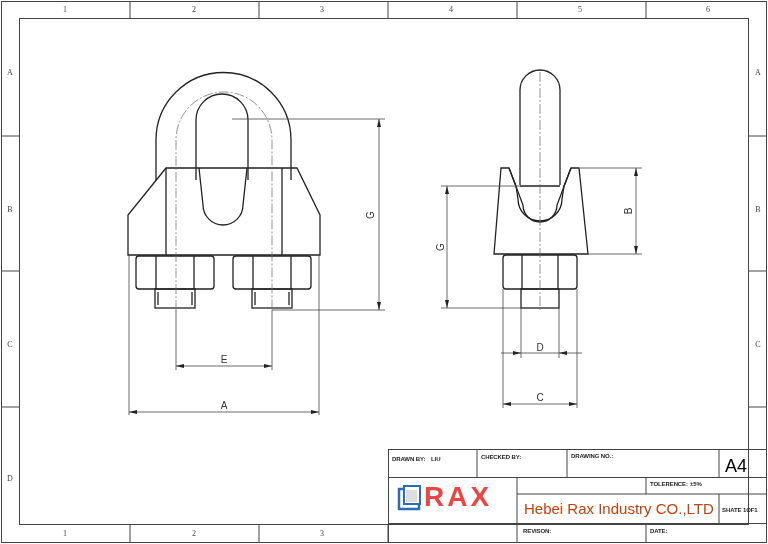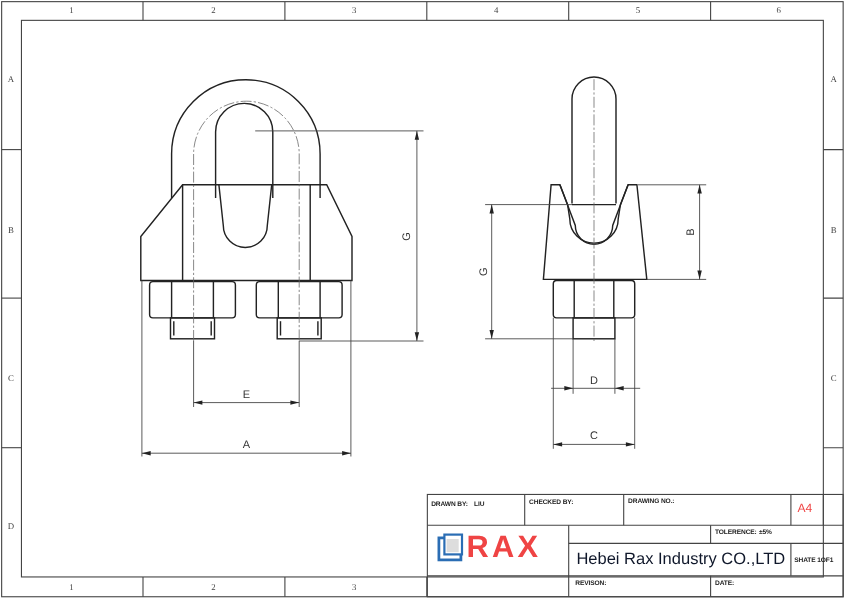--- a/index.html
+++ b/index.html
@@ -4,21 +4,21 @@
 <style>
   html, body { margin:0; padding:0; background:#fff; }
   body { width:768px; height:544px; position:relative; overflow:hidden; font-family:"Liberation Sans", sans-serif; }
   svg { position:absolute; left:0; top:0; }
   .lbl { position:absolute; font-family:"Liberation Sans", sans-serif; color:#222; white-space:nowrap; }
   .zone-top { font-size:8px; font-family:"Liberation Serif", serif; color:#444; transform:translateX(-50%); }
   .zone-side { font-size:8px; font-family:"Liberation Serif", serif; color:#444; transform:translate(-50%,-50%); }
   .tb-small { font-size:6px; font-weight:bold; color:#222; letter-spacing:-0.1px; }
   .dim { font-size:10px; color:#333; transform:translate(-50%,-50%); }
   .dim-rot { font-size:10px; color:#333; transform:translate(-50%,-50%) rotate(-90deg); }
-  .company { font-size:15px; color:#0f172a; }
+  .company { font-size:15px; color:#c2410c; }
   .rax { font-size:28px; font-weight:bold; color:#ef4444; letter-spacing:3px; }
 </style>
 </head>
 <body>
 
 <svg width="768" height="544" viewBox="0 0 768 544">
   <g fill="none" stroke="#444" stroke-width="1">
 
     <rect x="1.5" y="1.5" width="765" height="541"></rect>
 
@@ -181,20 +181,20 @@
 <span class="lbl dim-rot" style="left:370px;top:215px">G</span>
 <span class="lbl dim-rot" style="left:628px;top:211px">B</span>
 <span class="lbl dim-rot" style="left:440px;top:247px">G</span>
 <span class="lbl dim" style="left:540px;top:347px">D</span>
 <span class="lbl dim" style="left:540px;top:397px">C</span>
 
 <span class="lbl tb-small" style="left:392px;top:456px">DRAWN BY:</span>
 <span class="lbl tb-small" style="left:431px;top:456px">LIU</span>
 <span class="lbl tb-small" style="left:481px;top:454px">CHECKED BY:</span>
 <span class="lbl tb-small" style="left:571px;top:453px">DRAWING NO.:</span>
-<span class="lbl" style="left:725px;top:456px;font-size:11px;color:#ef4444">A4</span>
+<span class="lbl" style="left:725px;top:456px;font-size:18px;color:#000000">A4</span>
 <span class="lbl tb-small" style="left:650px;top:481px">TOLERENCE:</span>
 <span class="lbl tb-small" style="left:690px;top:481px">±5%</span>
 <span class="lbl rax" style="left:424px;top:481px">RAX</span>
 <span class="lbl company" style="left:524px;top:500px">Hebei Rax Industry CO.,LTD</span>
 <span class="lbl tb-small" style="left:722px;top:507px">SHATE 1OF1</span>
 <span class="lbl tb-small" style="left:523px;top:528px">REVISON:</span>
 <span class="lbl tb-small" style="left:650px;top:528px">DATE:</span>
 
 </body></html>

